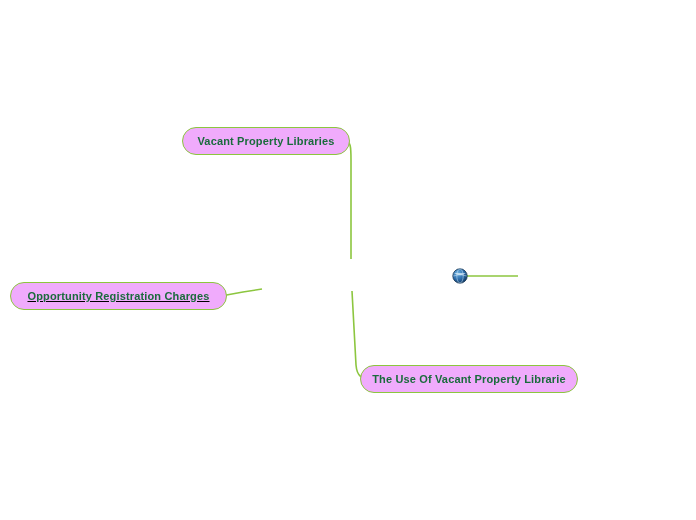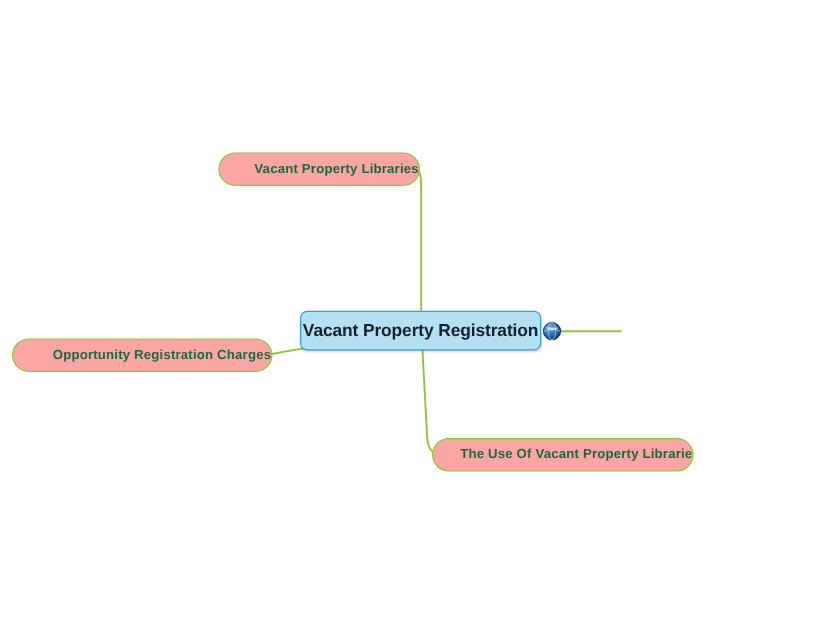--- a/index.html
+++ b/index.html
@@ -46,42 +46,42 @@
     z-index: 3;
   }
   #root-node .node-text {
     font-size: 14.5px;
     font-weight: bold;
     color: #14202b;
     letter-spacing: -0.1px;
   }
   
   .branch-node {
-    background: #fca5a5;
+    background: #f0abfc;
     border: 1.6px solid #8cc63f;
     border-radius: 16px;
     height: 28px;
     z-index: 3;
-    justify-content: flex-end;
   }
   .branch-node .node-text {
     font-size: 11px;
     font-weight: bold;
     color: #1a6b3c;
     letter-spacing: 0.15px;
   }
   #node-top {
     left: 182px;
     top: 127px;
     width: 168px;
   }
   #node-left {
     left: 10px;
     top: 282px;
     width: 217px;
+    text-decoration: underline;
   }
   #node-right {
     left: 516px;
     top: 262px;
     width: 166px;
   }
   #node-bottom {
     left: 360px;
     top: 365px;
     width: 218px;
@@ -105,23 +105,20 @@
 
     <path d="M 344 140 C 351 140 351 148 351 160 L 351 259" fill="none" stroke="#8cc63f" stroke-width="1.6"></path>
 
     <path d="M 221 296 L 243 292 L 262 289" fill="none" stroke="#8cc63f" stroke-width="1.6"></path>
 
     <path d="M 463 276 L 518 276" fill="none" stroke="#8cc63f" stroke-width="1.6"></path>
 
     <path d="M 352 291 L 356 365 C 357 377 362 379 372 379 L 382 379" fill="none" stroke="#8cc63f" stroke-width="1.6"></path>
   </svg>
 
-  <div class="node" id="root-node">
-    <span class="node-text">Vacant Property Registration</span>
-  </div>
 
   <span id="globe-icon">
     <svg viewBox="0 0 16 16" width="16" height="16">
       <defs>
         <radialGradient id="globeGrad" cx="35%" cy="30%" r="75%">
           <stop offset="0%" stop-color="#6fb3e0"></stop>
           <stop offset="55%" stop-color="#2e6fae"></stop>
           <stop offset="100%" stop-color="#123a63"></stop>
         </radialGradient>
       </defs>

